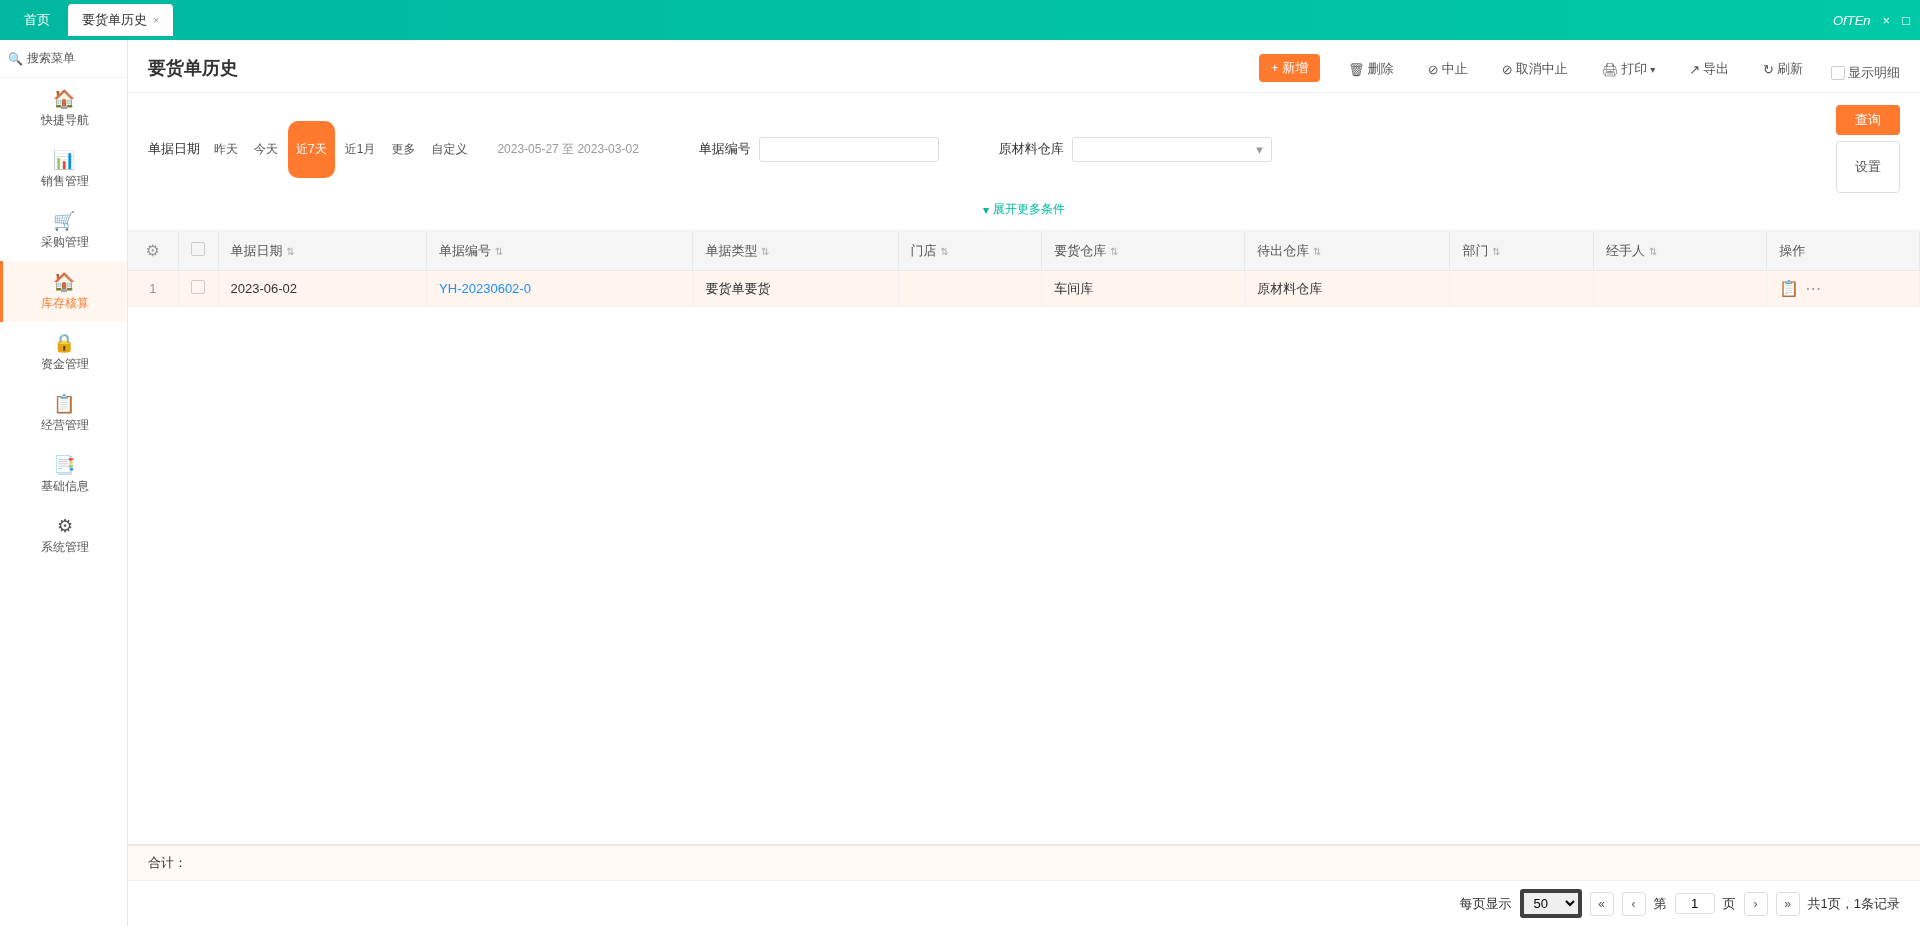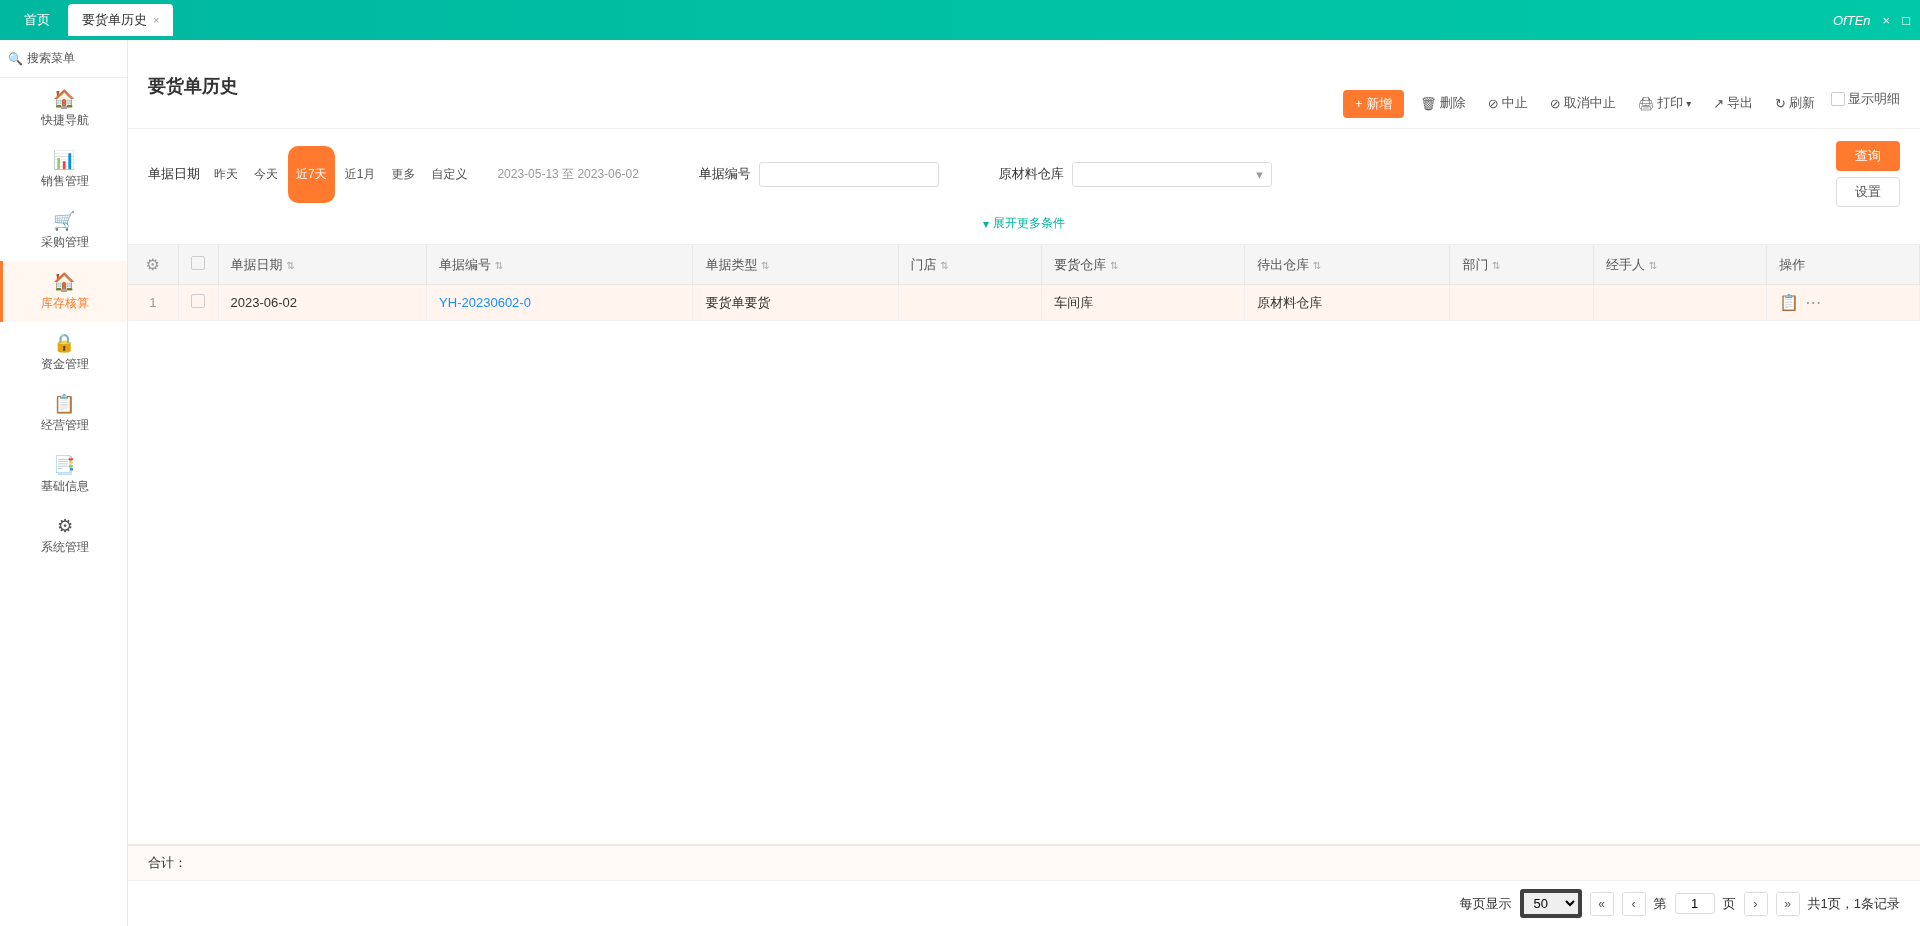--- a/index.html
+++ b/index.html
@@ -112,23 +112,22 @@
       justify-content: space-between;
       border-bottom: 1px solid #f0f0f0;
     }
     .page-title {
       font-size: 18px;
       font-weight: bold;
       color: #333;
     }
     .toolbar {
       display: flex;
-      align-items: flex-start;
-      gap: 10px;
-      margin-top: 36px;
+      align-items: flex-end;
+      gap: 22px;
     }
     .toolbar-btn {
       display: flex;
       align-items: center;
       gap: 3px;
       font-size: 13px;
       cursor: pointer;
       color: #555;
       padding: 4px 6px;
       border-radius: 3px;
@@ -337,21 +336,21 @@
       border-radius: 4px;
       padding: 6px 18px;
       font-size: 13px;
       cursor: pointer;
     }
     .btn-settings {
       background: #fff;
       color: #555;
       border: 1px solid #ddd;
       border-radius: 4px;
-      padding: 5px 18px;
+      padding: 16px 18px;
       font-size: 13px;
       cursor: pointer;
     }
   </style>
 </head>
 <body>
 
 <div class="top-bar">
   <div class="top-tab home">
     <span>首页</span>
@@ -453,21 +452,21 @@
           <span class="filter-label">单据日期</span>
           <div class="date-filter-btns">
             <span class="date-btn">昨天</span>
             <span class="date-btn">今天</span>
             <span class="date-btn active">近7天</span>
             <span class="date-btn">近1月</span>
             <span class="date-btn">更多</span>
             <span class="date-btn">自定义</span>
           </div>
         </div>
-        <div style="font-size:12px;color:#999;margin-left:4px;">2023-05-13 至 2023-06-02</div>
+        <div style="font-size:12px;color:#999;margin-left:4px;">2023-05-27 至 2023-03-02</div>
 
         <div class="filter-group" style="margin-left:40px;">
           <span class="filter-label">单据编号</span>
           <input class="filter-input" type="text" style="">
         </div>
 
         <div class="filter-group" style="margin-left:40px;">
           <span class="filter-label">原材料仓库</span>
           <div class="filter-select-wrap" style="min-width:200px;">
             <span></span>

